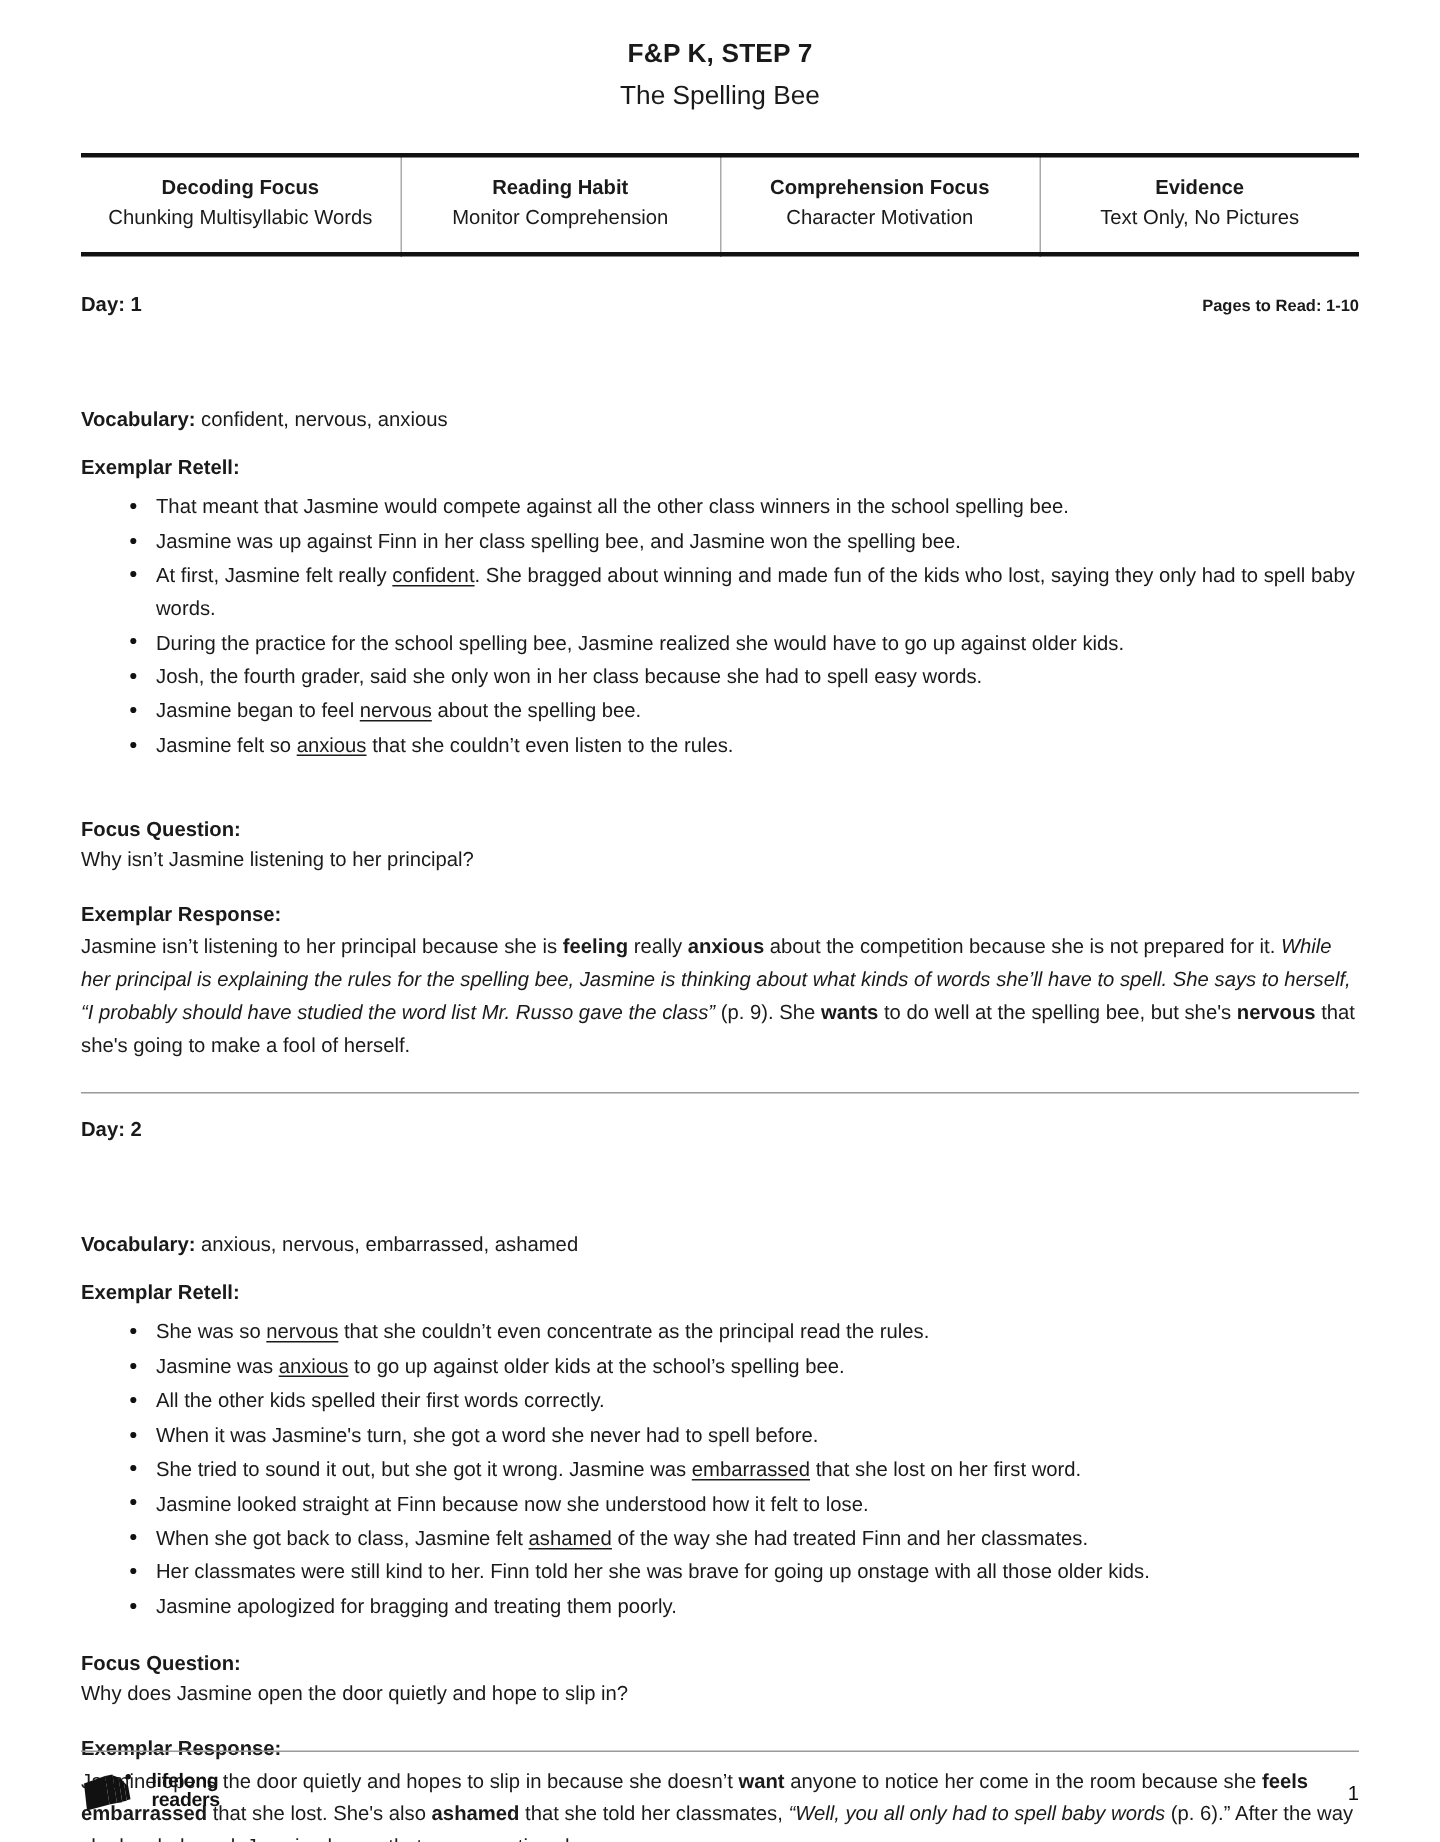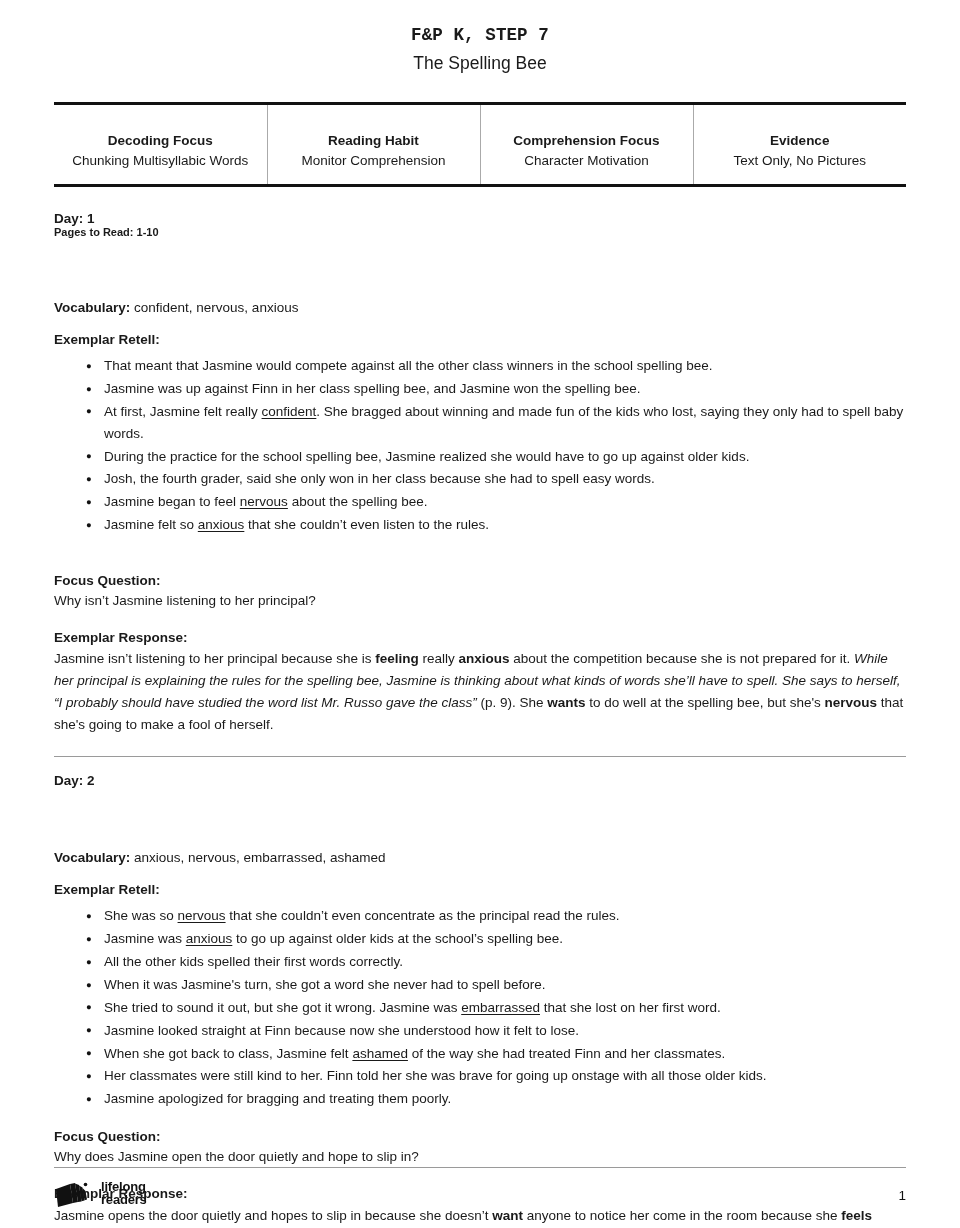--- a/index.html
+++ b/index.html
@@ -25,41 +25,40 @@
   
   .title-block {
     padding-top: 24px;
     text-align: center;
   }
   .doc-title {
     font-size: 17.5px;
     font-weight: bold;
     letter-spacing: 0.1px;
     line-height: 1.35;
-    font-family: Liberation Mono, monospace;
   }
   .doc-subtitle {
     font-size: 17.5px;
     font-weight: normal;
     line-height: 1.5;
     margin-top: 2px;
   }
 
   
   .focus-table {
     margin-top: 26px;
     width: 852px;
     border-collapse: collapse;
     border-top: 3px solid #111;
     border-bottom: 3px solid #111;
     table-layout: fixed;
   }
   .focus-table td {
     border-left: 1px solid #aaa;
-    padding: 26px 6px 12px;
+    padding: 10px 6px 12px;
     text-align: center;
     vertical-align: top;
   }
   .focus-table td:first-child { border-left: none; }
   .focus-table .cell-head {
     font-size: 13.5px;
     font-weight: bold;
     line-height: 1.45;
   }
   .focus-table .cell-sub {
@@ -70,21 +69,20 @@
   }
 
   
   .day-section { }
   .day-head-row {
     display: flex;
     justify-content: space-between;
     align-items: baseline;
     font-size: 13.5px;
     font-weight: bold;
-    flex-direction: column;
   }
   .day-label { font-size: 13.5px; font-weight: bold; }
   .pages-label { font-size: 11px; font-weight: bold; }
 
   .vocab-line {
     font-size: 13.5px;
     line-height: 1.5;
     margin-top: 44px;
   }
   .vocab-line .lbl { font-weight: bold; }

